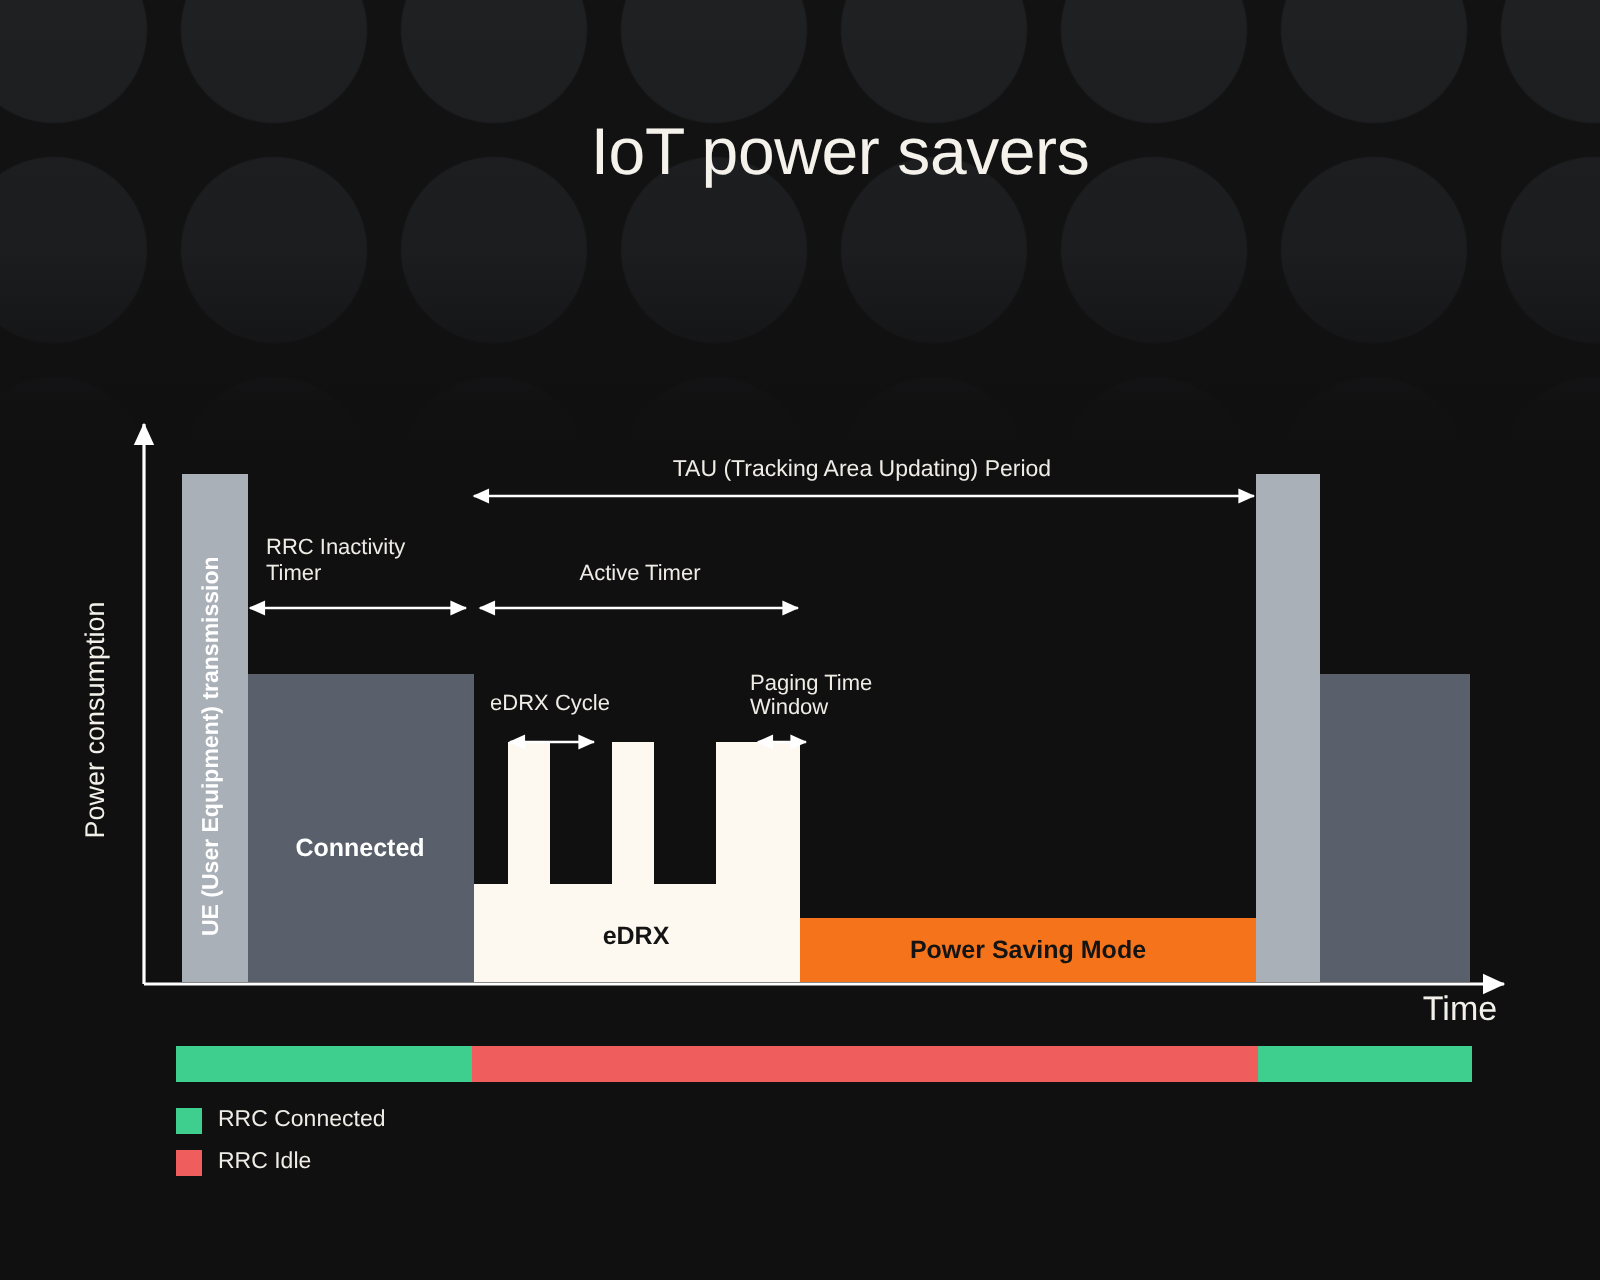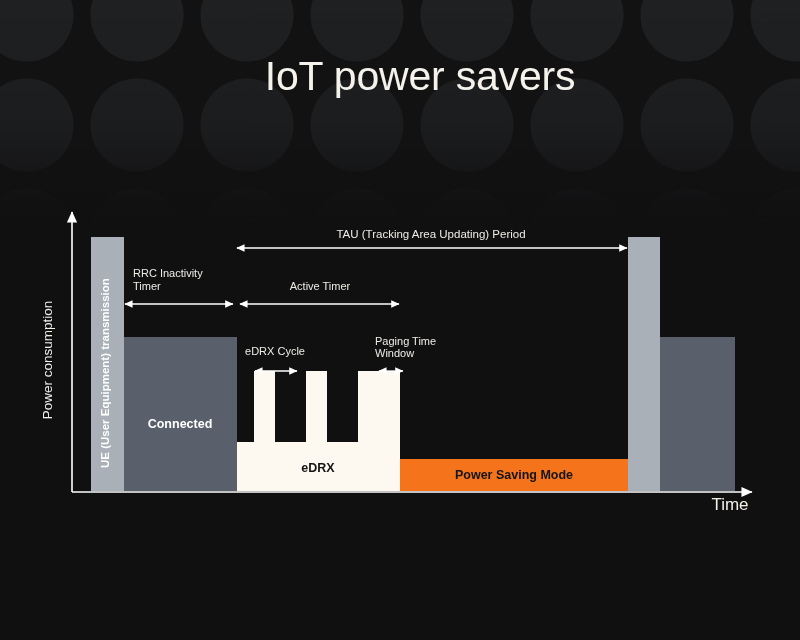--- a/index.html
+++ b/index.html
@@ -43,21 +43,21 @@
     position: absolute;
     left: 0;
     right: 0;
     top: 56px;
     text-align: center;
     z-index: 5;
   }
   #heading .kicker {
     display: block;
     color: #f5f2ec;
-    font-size: 41px;
+    font-size: 33px;
     font-weight: 400;
     letter-spacing: -0.2px;
     line-height: 40px;
     padding-left: 40px;
   }
   #heading .maintitle {
     display: block;
     color: #faf6ef;
     font-size: 47px;
     font-weight: 700;
@@ -217,14 +217,33 @@
 
       <text class="lbl" x="275" y="355" text-anchor="middle">eDRX Cycle</text>
       <line class="dim-line" x1="255" y1="371" x2="297" y2="371" marker-start="url(#arrT)" marker-end="url(#arrH)"></line>
 
       <text class="lbl" x="375" y="345" text-anchor="start">Paging Time</text>
       <text class="lbl" x="375" y="357" text-anchor="start">Window</text>
       <line class="dim-line" x1="379" y1="371" x2="403" y2="371" marker-start="url(#arrT)" marker-end="url(#arrH)"></line>
     </g>
   </svg>
 
+  <div id="legend">
+
+    <div id="status-bar">
+      <div style="width:148px;background:#3ecf8e;"></div>
+      <div style="width:393px;background:#ef5d5d;"></div>
+      <div style="width:107px;background:#3ecf8e;"></div>
+    </div>
+
+    <div id="legend-keys">
+      <div class="legend-row">
+        <span class="legend-swatch" style="background:#3ecf8e;"></span>
+        <span class="legend-label">RRC Connected</span>
+      </div>
+      <div class="legend-row">
+        <span class="legend-swatch" style="background:#ef5d5d;"></span>
+        <span class="legend-label">RRC Idle</span>
+      </div>
+    </div>
+  </div>
 
 </div>
 
 </body></html>

